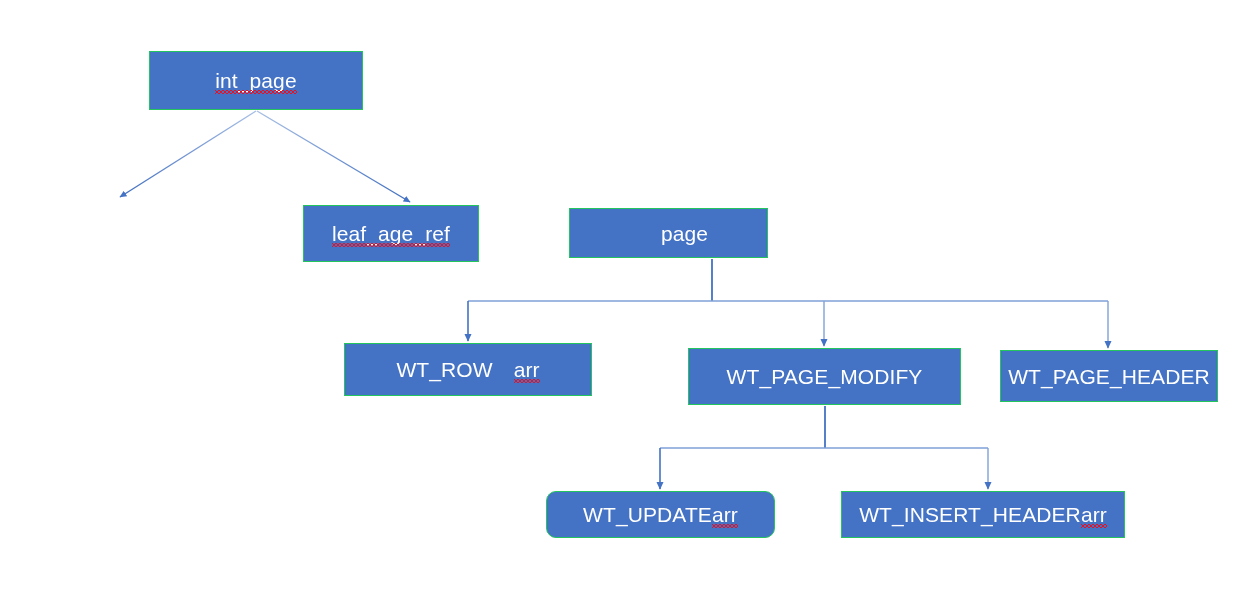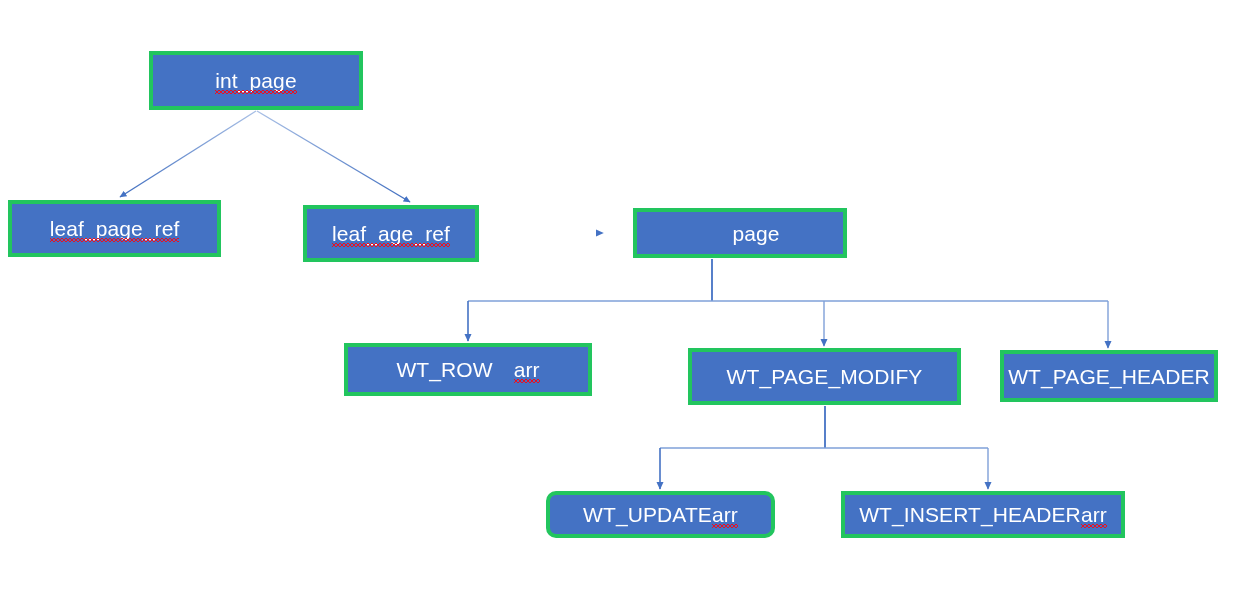--- a/index.html
+++ b/index.html
@@ -22,21 +22,21 @@
     left: 0;
     top: 0;
     width: 1238px;
     height: 596px;
     pointer-events: none;
   }
   .node {
     position: absolute;
     box-sizing: border-box;
     background: #4472C4;
-    border: 4px solid #22c55e;
+    border: 1px solid #22c55e;
     display: flex;
     align-items: center;
     justify-content: center;
     color: #FFFFFF;
     font-size: 21px;
     font-weight: 400;
     line-height: 1;
     white-space: nowrap;
     letter-spacing: 0.1px;
   }
@@ -117,29 +117,26 @@
       <path d="M660,448 L988,448" fill="none" stroke="#7FA0D8" stroke-width="1.4"></path>
       <line x1="660" y1="448" x2="660" y2="489" stroke="#4472C4" stroke-width="1.6" marker-end="url(#ah)"></line>
       <line x1="988" y1="448" x2="988" y2="489" stroke="#7FA0D8" stroke-width="1.4" marker-end="url(#ah)"></line>
     </g>
   </svg>
 
   <div class="node" style="left:149px; top:51px; width:214px; height:59px;">
     <span class="label sp">int_page</span>
   </div>
 
-  <div class="node" style="left:8px; top:200px; width:213px; height:57px;">
-    <span class="label sp">leaf_page_ref</span>
-  </div>
 
   <div class="node" style="left:303px; top:205px; width:176px; height:57px;">
     <span class="label sp">leaf_age_ref</span>
   </div>
 
-  <div class="node" style="left:633px; top:208px; width:214px; height:50px;padding-left:32px;">
+  <div class="node" style="left:569px; top:208px; width:199px; height:50px;padding-left:32px;">
     <span class="label">page</span>
   </div>
 
   <div class="node" style="left:344px; top:343px; width:248px; height:53px;gap:21px;">
     <span class="label">WT_ROW </span>
       <span class="label sp">arr</span>
   </div>
 
   <div class="node" style="left:688px; top:348px; width:273px; height:57px;">
     <span class="label">WT_PAGE_MODIFY</span>

